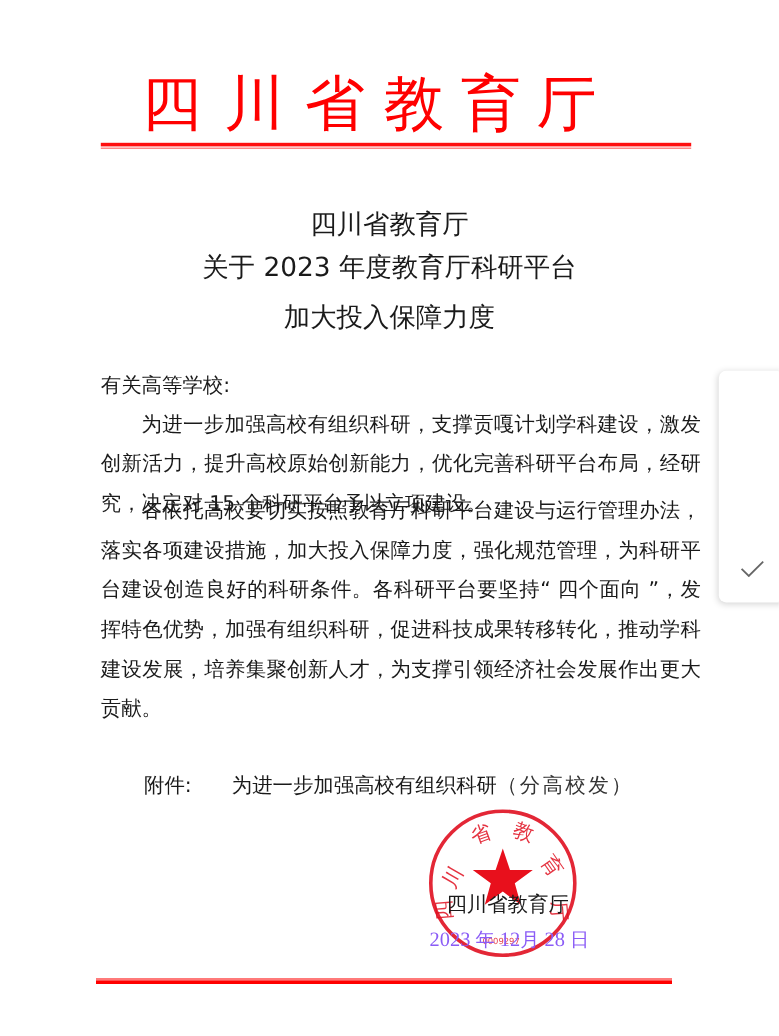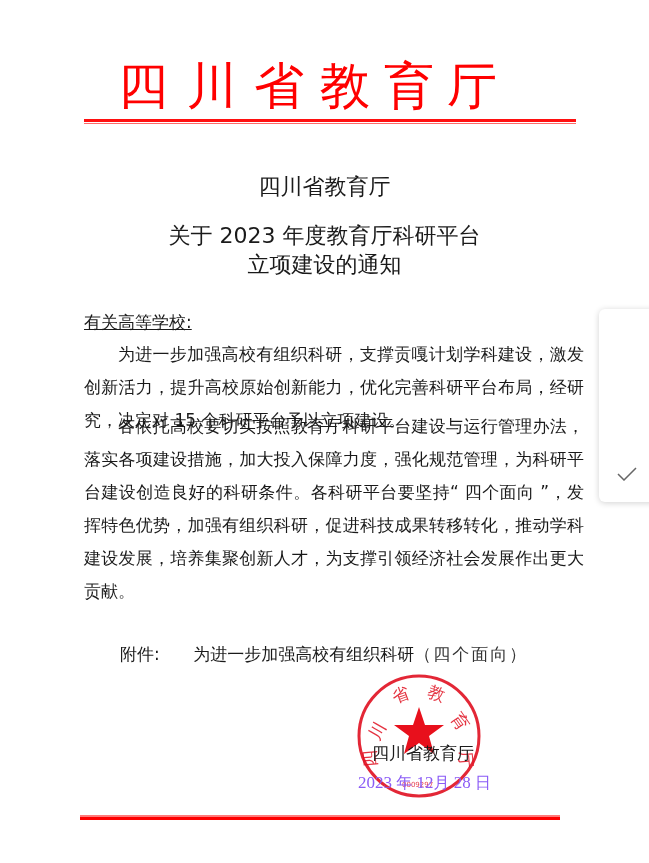--- a/index.html
+++ b/index.html
@@ -9,24 +9,24 @@
   .masthead span { position:absolute; top:0; font-size:50px; line-height:56px; color:#ff0000;
                    font-family:"DejaVu Sans", sans-serif; font-weight:normal; }
   .rule-top { position:absolute; left:84px; top:119px; width:492px; height:5px; }
   .rule-top .thick { height:3px; background:#ff1010; }
   .rule-top .thin { height:1px; margin-top:1px; background:#ff6a6a; }
   .rule-bottom { position:absolute; left:80px; top:815px; width:480px; height:5px; }
   .rule-bottom .thin { height:2px; background:#ff7a7a; }
   .rule-bottom .thick { height:3px; background:#ff0000; }
 
   .title { position:absolute; left:0; width:649px; text-align:center; font-size:22px; color:#1a1a1a; }
-  .t1 { top:172px; } .t2 { top:221px; } .t3 { top:250px; }
+  .t1 { top:172px; } .t2 { top:208px; } .t3 { top:250px; }
 
   .body-text { position:absolute; left:84px; width:500px; font-size:17px; line-height:33px; color:#1a1a1a; }
-  .salutation { top:306px;text-decoration:underline; }
+  .salutation { top:306px; }
   .para { text-indent:2em; text-align:justify; }
   .p1 { top:338px; }
   .p2 { top:410px; }
   .attach { position:absolute; left:120px; top:643px; font-size:17px; color:#1a1a1a; }
   .attach .label { margin-right:28px; }
   .attach .note { color:#333; letter-spacing:2px; }
 
   .seal { position:absolute; left:356px; top:673px; width:126px; height:126px; }
   .sign { position:absolute; left:372px; top:742px; font-size:17px; color:#1a1a1a; }
   .date { position:absolute; left:358px; top:773px; font-size:17px; color:#8b5cf6;
@@ -48,29 +48,29 @@
   <span style="left:384px">育</span>
   <span style="left:447px">厅</span>
 </div>
 <div class="rule-top">
   <div class="thick"></div>
     <div class="thin"></div>
 </div>
 
 <div class="title t1">四川省教育厅</div>
 <div class="title t2">关于 2023 年度教育厅科研平台</div>
-<div class="title t3">立项建设的通知</div>
+<div class="title t3">加大投入保障力度</div>
 
 <div class="body-text salutation">有关高等学校:</div>
 <div class="body-text para p1">为进一步加强高校有组织科研，支撑贡嘎计划学科建设，激发创新活力，提升高校原始创新能力，优化完善科研平台布局，经研究，决定对 15 个科研平台予以立项建设。</div>
 <div class="body-text para p2">各依托高校要切实按照教育厅科研平台建设与运行管理办法，落实各项建设措施，加大投入保障力度，强化规范管理，为科研平台建设创造良好的科研条件。各科研平台要坚持“ 四个面向 ”，发挥特色优势，加强有组织科研，促进科技成果转移转化，推动学科建设发展，培养集聚创新人才，为支撑引领经济社会发展作出更大贡献。</div>
 
 <div class="attach">
   <span class="label">附件:</span>
-  <span>为进一步加强高校有组织科研</span><span class="note">（四个面向）</span>
+  <span>为进一步加强高校有组织科研</span><span class="note">（分高校发）</span>
 </div>
 
 <svg class="seal" viewBox="0 0 126 126">
   <circle cx="63" cy="63" r="60" fill="none" stroke="#e01020" stroke-width="3" opacity="0.9"></circle>
   <polygon points="63,34 69,52 88,52 73,63 78,81 63,70 48,81 53,63 38,52 57,52" fill="#e8101c"></polygon>
   <g fill="#e01020" font-family="DejaVu Sans, sans-serif" font-size="17" opacity="0.85">
     <text x="14" y="66" transform="rotate(-60 20 60)">川</text>
     <text x="36" y="28" transform="rotate(-20 44 22)">省</text>
     <text x="72" y="26" transform="rotate(20 80 20)">教</text>
     <text x="96" y="54" transform="rotate(55 104 48)">育</text>

